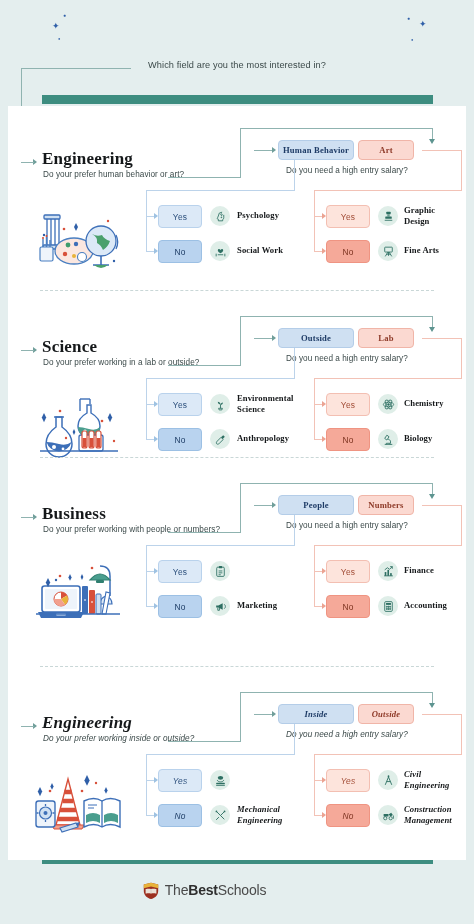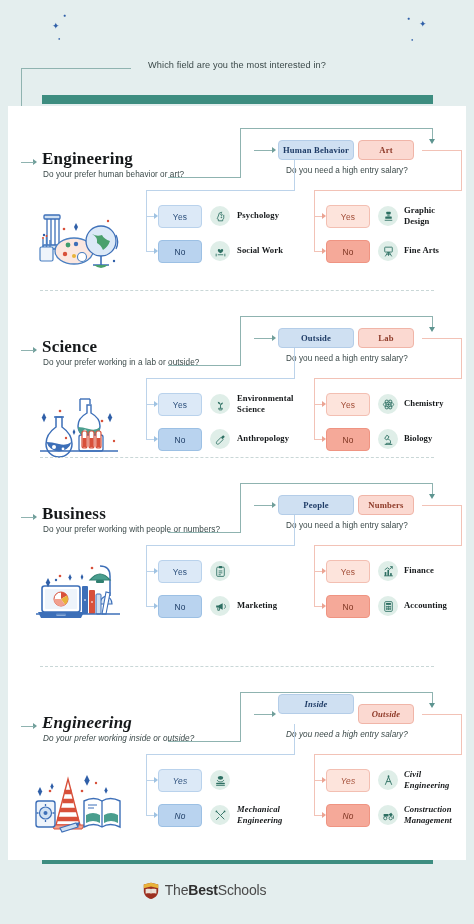--- a/index.html
+++ b/index.html
@@ -555,21 +555,21 @@
   <path d="M10 22 l2.2 4.6 -2.2 4.6 -2.2-4.6z"></path>
   <path d="M22 18 l1.6 3.4 -1.6 3.4 -1.6-3.4z"></path>
   <path d="M76 22 l1.6 3.4 -1.6 3.4 -1.6-3.4z"></path>
  </g>
  <circle cx="20" cy="26" r="1.3" fill="#d8503a"></circle>
  <circle cx="52" cy="26" r="1.3" fill="#d8503a"></circle>
  <circle cx="66" cy="18" r="1.2" fill="#d8503a"></circle>
 </svg>
           </div>
 
-  <div class="pill pill-blue" style="left:270px; top:24px; width:76px">Inside</div>
+  <div class="pill pill-blue" style="left:270px; top:34px; width:76px">Inside</div>
   <div class="pill pill-red" style="left:350px; top:34px; width:56px">Outside</div>
   <div class="sec-q" style="left:278px; top:60px">Do you need a high entry salary?</div>
 
   <div class="ln-b" style="left:286px; top:54px; width:1px; height:30px"></div>
   <div class="ln-b" style="left:138px; top:84px; width:149px; height:1px"></div>
   <div class="ln-b" style="left:138px; top:84px; width:1px; height:61px"></div>
   <div class="ln-b" style="left:138px; top:110px; width:8px; height:1px"></div>
   <div class="ah-rb" style="left:146px; top:107px"></div>
   <div class="ln-b" style="left:138px; top:145px; width:8px; height:1px"></div>
   <div class="ah-rb" style="left:146px; top:142px"></div>

